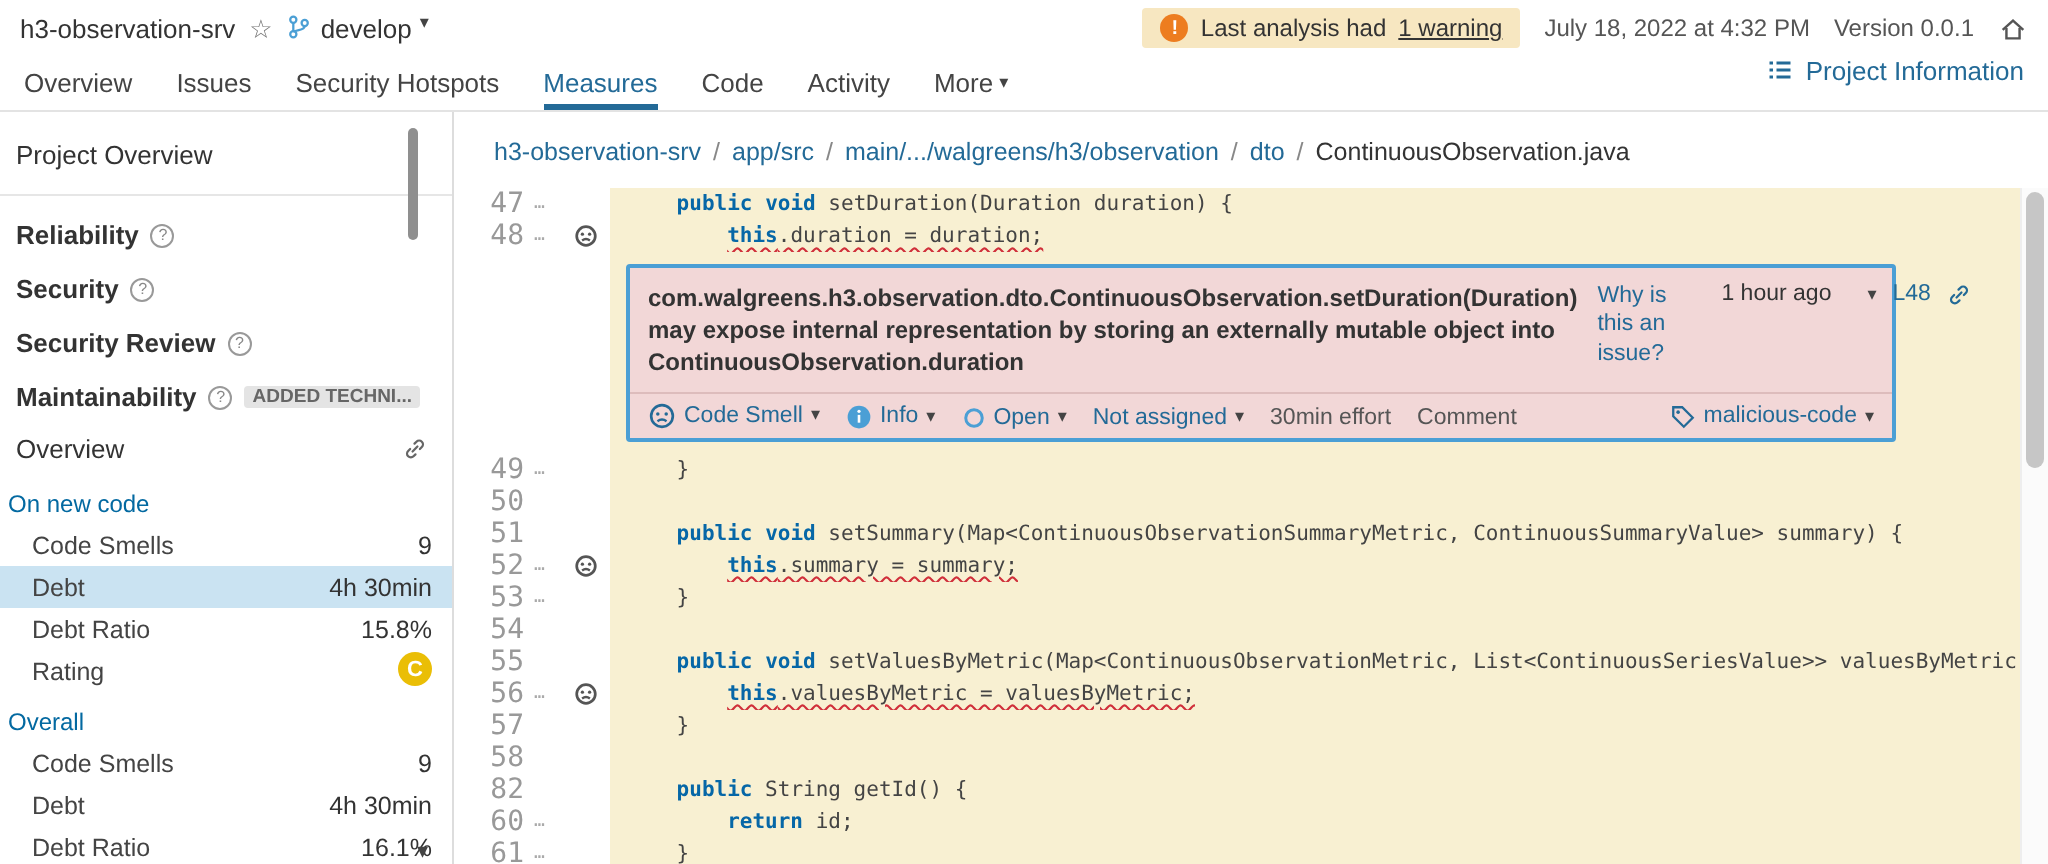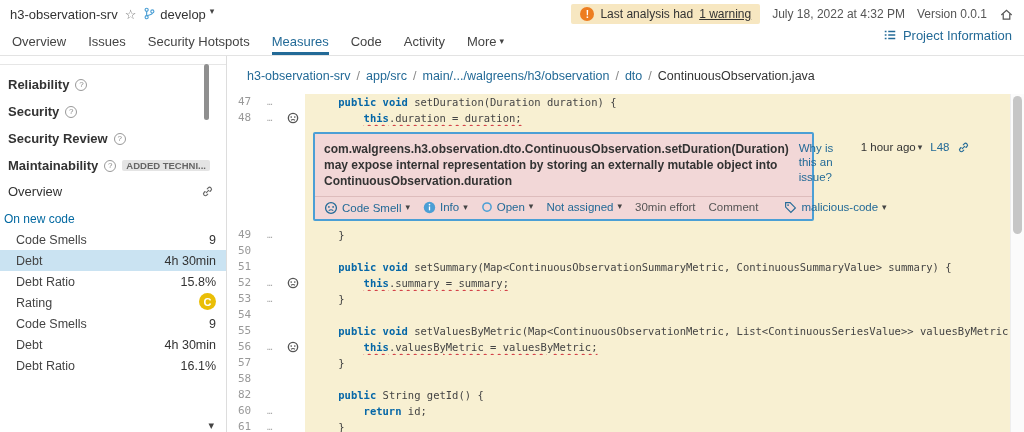--- a/index.html
+++ b/index.html
@@ -37,38 +37,38 @@
 .rating{width:17px;height:17px;border-radius:50%;background:#eabe06;color:#fff;font-size:11px;font-weight:bold;display:flex;align-items:center;justify-content:center}
 .side-scroll{position:absolute;top:8px;right:17px;width:5px;height:56px;background:#8f8f8f;border-radius:3px;cursor:pointer}
 .side-chevron{position:absolute;bottom:0;right:12px;color:#444;font-size:11px;cursor:pointer}
 .main{flex:1;position:relative;background:#fff;overflow:hidden}
 .crumbs{padding:13px 16px 11px 20px;font-size:12.5px;display:flex;gap:6px;white-space:nowrap;overflow:hidden}
 .crumb.link{color:#236a97;cursor:pointer}
 .crumb.last{color:#333}
 .sep2{color:#888}
 .codewrap{font-family:"DejaVu Sans Mono",monospace;font-size:10.5px}
 .crow{display:flex;height:16px;line-height:16px}
-.ln{width:40px;min-width:40px;text-align:center;padding-right:5px;color:#999;font-size:11px;background:#fff;cursor:pointer}
+.ln{width:40px;min-width:40px;text-align:right;padding-right:5px;color:#999;font-size:14px;background:#fff;cursor:pointer}
 .dupm{width:14px;min-width:14px;color:#aaa;background:#fff;font-size:9px}
 .gut{width:24px;min-width:24px;background:#fff;display:flex;align-items:center;justify-content:center;color:#555}
 .src{flex:1;background:#f8f0d2;padding-left:8px;white-space:pre;color:#444;overflow:hidden}
 .kw{color:#0667a7;font-weight:bold}
 .wavy{text-decoration:underline;text-decoration-style:wavy;text-decoration-color:#d02f3a;text-underline-offset:2px}
 .issuewrap{display:flex}
 .ispacer{width:78px;min-width:78px;background:#fff}
 .iregion{flex:1;background:#f8f0d2;padding:6px 0 6px 8px}
-.ibox{width:501px;background:#f2d7d7;border:2px solid #4b9fd5;border-radius:2px;font-family:"Liberation Sans",sans-serif}
+.ibox{width:635px;background:#f2d7d7;border:2px solid #4b9fd5;border-radius:2px;font-family:"Liberation Sans",sans-serif}
 .itop{display:flex;gap:10px;padding:7px 9px 6px}
 .imsg{flex:1;font-size:12px;font-weight:bold;color:#333;line-height:1.35}
 .iwhy{width:52px;min-width:52px;font-size:11.5px;color:#236a97;line-height:1.25;cursor:pointer}
 .imeta{display:flex;gap:8px;align-items:flex-start;font-size:11.5px;color:#333;white-space:nowrap}
-.iage{display:flex;gap:2px;align-items:center;cursor:pointer}
+.iage{display:flex;gap:18px;align-items:center;cursor:pointer}
 .iline{color:#236a97;cursor:pointer}
 .ilink{color:#236a97;display:flex;cursor:pointer}
-.ifoot{display:flex;align-items:flex-start;gap:13px;border-top:1px solid #ddbcbc;padding:4px 9px;font-size:11.5px}
+.ifoot{display:flex;align-items:flex-end;gap:13px;border-top:1px solid #ddbcbc;padding:4px 9px;font-size:11.5px}
 .fitem{display:flex;align-items:center;gap:4px;color:#236a97;cursor:pointer;white-space:nowrap}
 .feffort{color:#555;white-space:nowrap}
 .fspacer{flex:1}
 .scrollstrip{position:absolute;top:38px;right:0;bottom:0;width:14px;background:#fbfbfb;border-left:1px solid #eee}
 .thumb{position:absolute;top:2px;left:2px;width:9px;height:138px;background:#c6c6c6;border-radius:5px;cursor:pointer}
 </style>
 </head>
 <body>
 
 <div class="app">
@@ -136,20 +136,21 @@
             <path d="M2 4 h2 M6 4 h8 M2 8 h2 M6 8 h8 M2 12 h2 M6 12 h8"></path>
           </svg>
       </span>
       <span>Project Information</span>
     </div>
   </nav>
 
   <div class="content">
 
     <aside class="sidebar">
+      <div class="po">Project Overview</div>
       <div class="sep"></div>
       <div>
           <div class="domain">
             <span>Reliability</span>
             <span class="help">?</span>
           </div>
           <div class="domain">
             <span>Security</span>
             <span class="help">?</span>
           </div>
@@ -182,20 +183,21 @@
             <span class="mval">4h 30min</span>
           </div>
           <div class="mrow">
             <span class="mlabel">Debt Ratio</span>
             <span class="mval">15.8%</span>
           </div>
           <div class="mrow">
             <span class="mlabel">Rating</span>
             <span class="rating">C</span>
           </div>
+          <div class="gtitle">Overall</div>
           <div class="mrow">
             <span class="mlabel">Code Smells</span>
             <span class="mval">9</span>
           </div>
           <div class="mrow">
             <span class="mlabel">Debt</span>
             <span class="mval">4h 30min</span>
           </div>
           <div class="mrow">
             <span class="mlabel">Debt Ratio</span>

